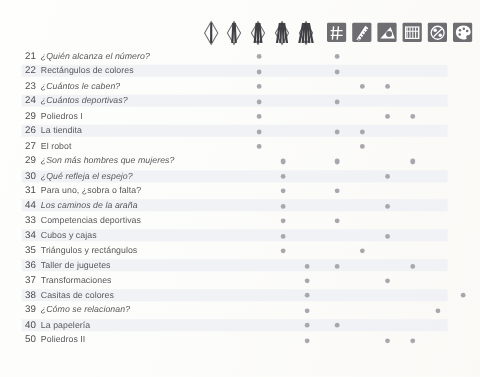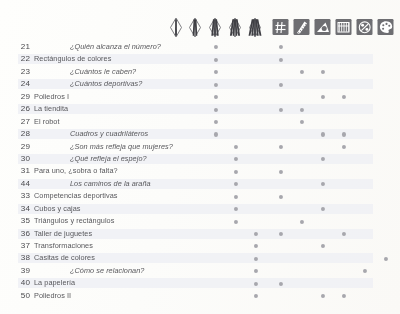--- a/index.html
+++ b/index.html
@@ -80,21 +80,21 @@
   .rlabel {
     position: absolute;
     left: 34px;
     top: 0px;
     font-size: 7.3px;
     line-height: 12.45px;
     color: #58585c;
     white-space: nowrap;
     letter-spacing: .05px;
   }
-  .rlabel.ital { font-style: italic; margin-left: 36px; }
+  .rlabel.ital { font-style: italic; }
 
   .dot {
     position: absolute;
     top: 4.4px;
     width: 4.1px;
     height: 4.1px;
     border-radius: 50%;
     background: #a7a7ad;
     transform: translateX(-50%);
   }
@@ -255,30 +255,23 @@
         <span class="dot" style="left: 216px;"></span>
         <span class="dot" style="left: 281px;"></span>
         <span class="dot" style="left: 302px;"></span>
       </div>
       <div class="row">
         <span class="rnum">27</span>
         <span class="rlabel">El robot</span>
         <span class="dot" style="left: 216px;"></span>
         <span class="dot" style="left: 302px;"></span>
       </div>
-      <div class="row band">
-        <span class="rnum">28</span>
-        <span class="rlabel ital">Cuadros y cuadriláteros</span>
-        <span class="dot" style="left: 216px;"></span>
-        <span class="dot" style="left: 323px;"></span>
-        <span class="dot" style="left: 344px;"></span>
-      </div>
       <div class="row">
         <span class="rnum">29</span>
-        <span class="rlabel ital">¿Son más refleja que mujeres?</span>
+        <span class="rlabel ital">¿Son más hombres que mujeres?</span>
         <span class="dot" style="left: 236px;"></span>
         <span class="dot" style="left: 281px;"></span>
         <span class="dot" style="left: 344px;"></span>
       </div>
       <div class="row band">
         <span class="rnum">30</span>
         <span class="rlabel ital">¿Qué refleja el espejo?</span>
         <span class="dot" style="left: 236px;"></span>
         <span class="dot" style="left: 323px;"></span>
       </div>

